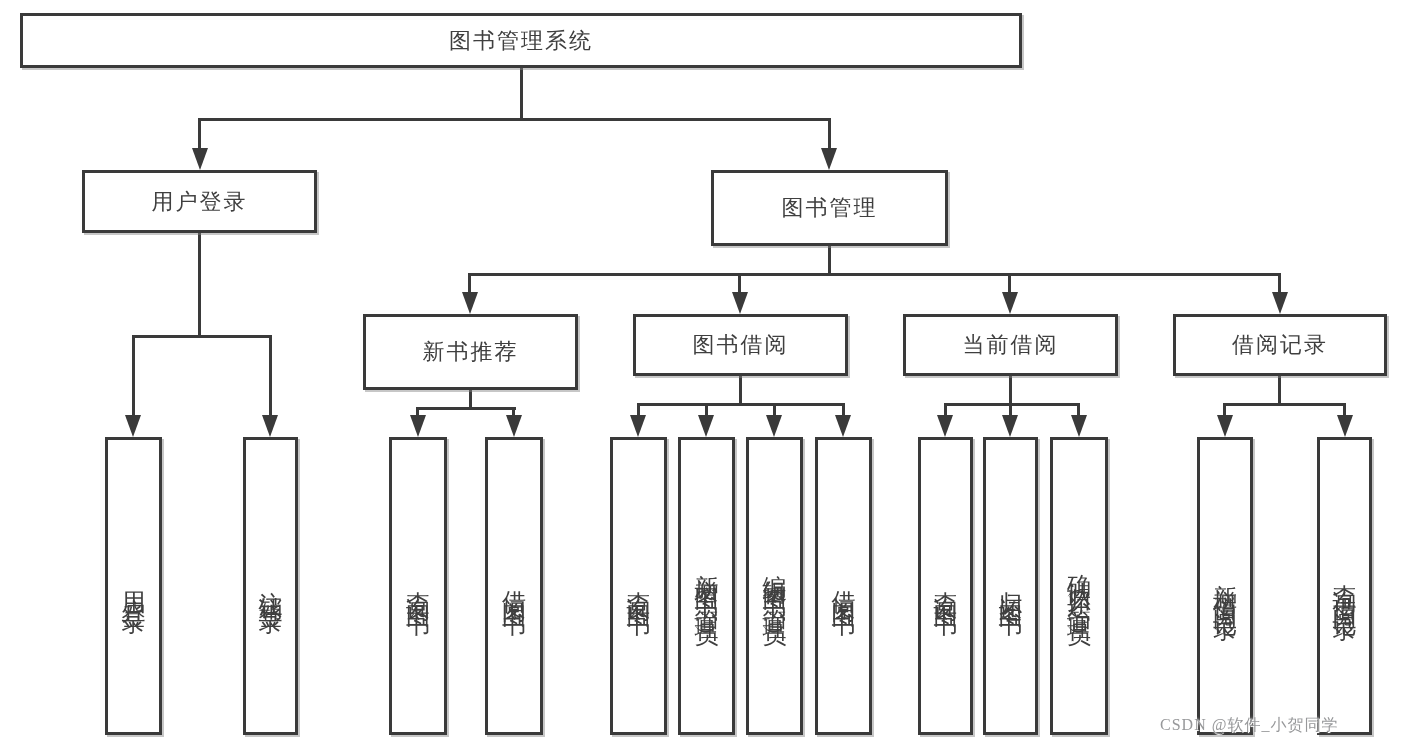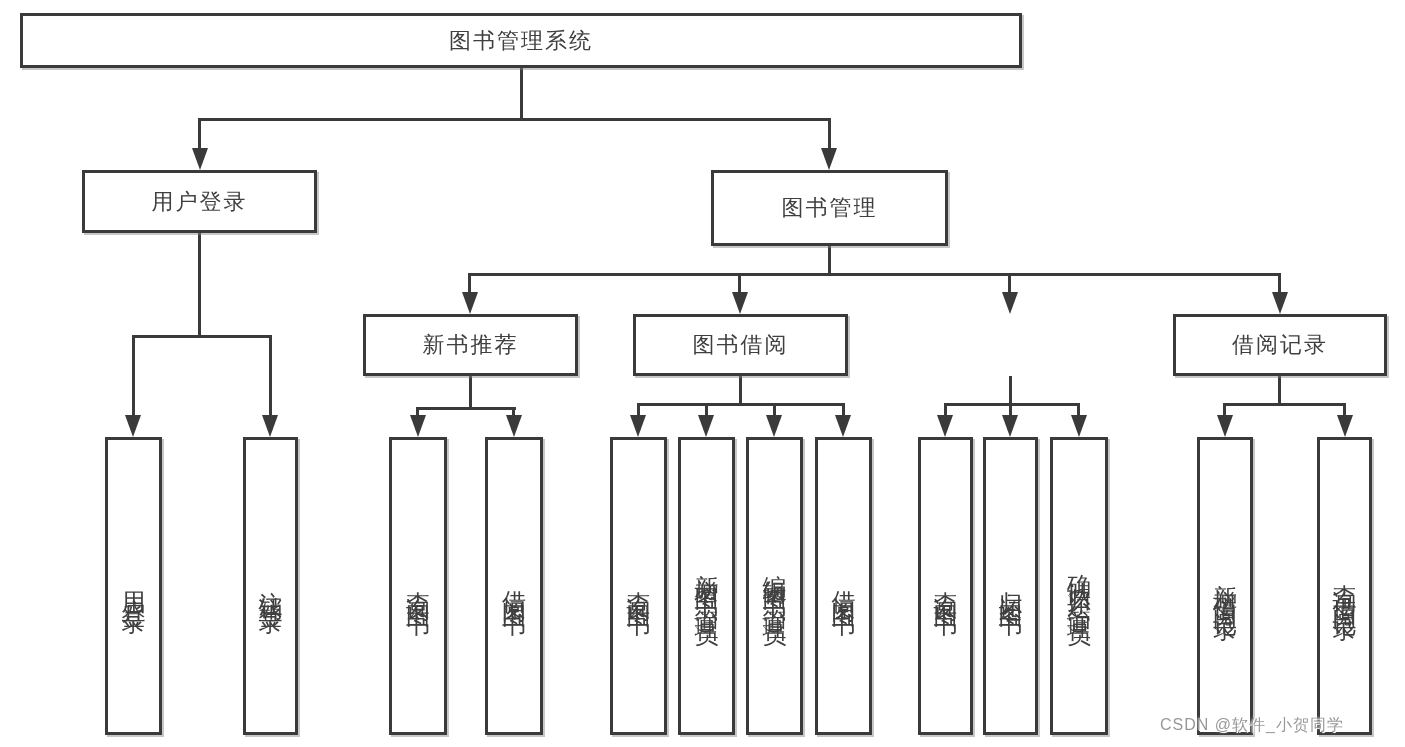--- a/index.html
+++ b/index.html
@@ -1,20 +1,20 @@
 <!DOCTYPE html>
 <html><head>
 <meta charset="utf-8">
 <style>
   html,body{margin:0;padding:0;background:#ffffff;}
   .canvas{
     position:relative;
     width:1405px;height:747px;
     background:#ffffff;
-    font-family:Liberation Sans, sans-serif;
+    font-family:Liberation Serif, serif;
     color:#3f3f3f;
     overflow:hidden;
   }
   .box{
     position:absolute;
     box-sizing:border-box;
     background:#ffffff;
     border:3px solid #3a3a3a;
     box-shadow:2px 2px 0 rgba(130,130,130,0.45);
     display:flex;align-items:center;justify-content:center;
@@ -114,25 +114,28 @@
     <span>图书管理系统</span>
   </div>
 
   <div class="box h" style="left:82px;top:170px;width:235px;height:63px">
     <span>用户登录</span>
   </div>
   <div class="box h" style="left:711px;top:170px;width:237px;height:76px">
     <span>图书管理</span>
   </div>
 
-  <div class="box h" style="left:363px;top:314px;width:215px;height:62px">
+  <div class="box h" style="left:363px;top:314px;width:215px;height:76px">
     <span>新书推荐</span>
   </div>
   <div class="box h" style="left:633px;top:314px;width:215px;height:62px">
     <span>图书借阅</span>
+  </div>
+  <div class="box h" style="left:903px;top:314px;width:215px;height:62px">
+    <span>当前借阅</span>
   </div>
   <div class="box h" style="left:1173px;top:314px;width:214px;height:62px">
     <span>借阅记录</span>
   </div>
 
   <div class="box v" style="left:105px;top:437px;width:57px;height:298px">
     <span>用户登录</span>
   </div>
   <div class="box v" style="left:243px;top:437px;width:55px;height:298px">
     <span>注销登录</span>

